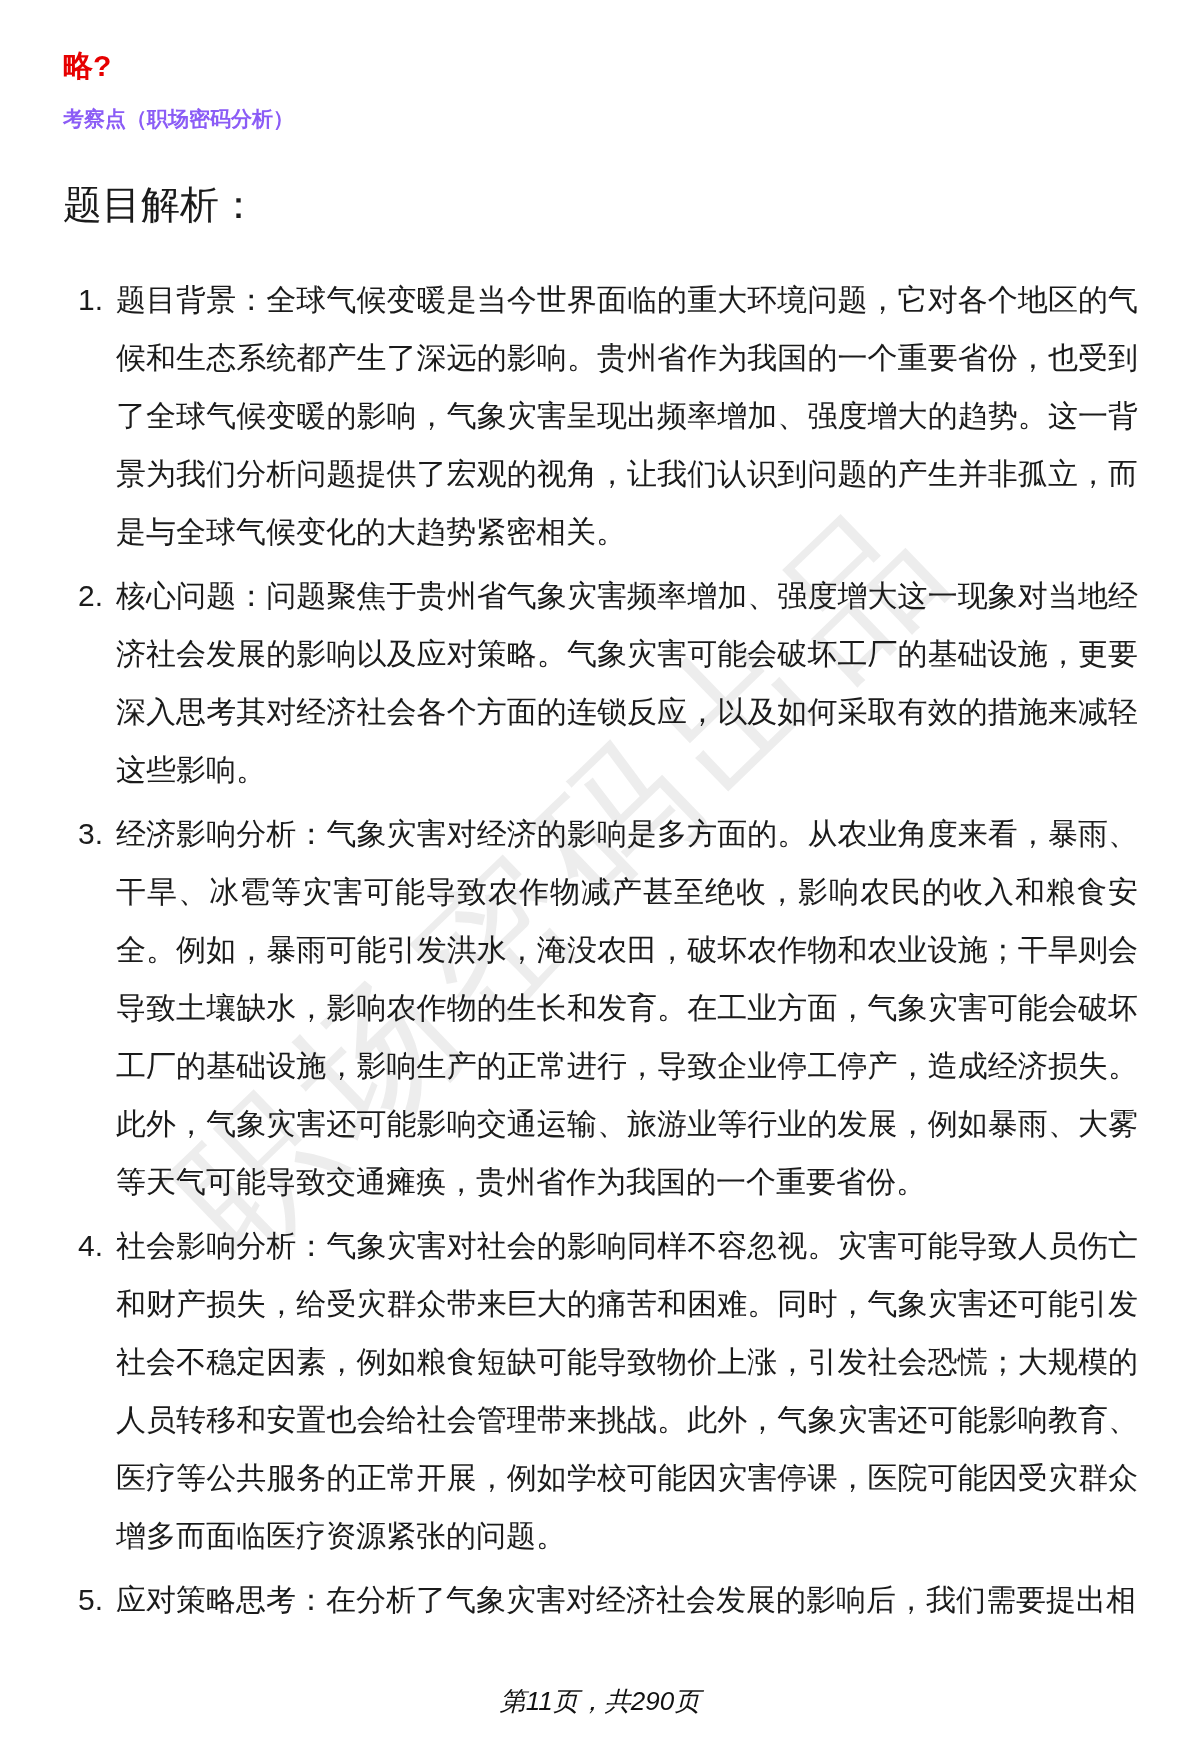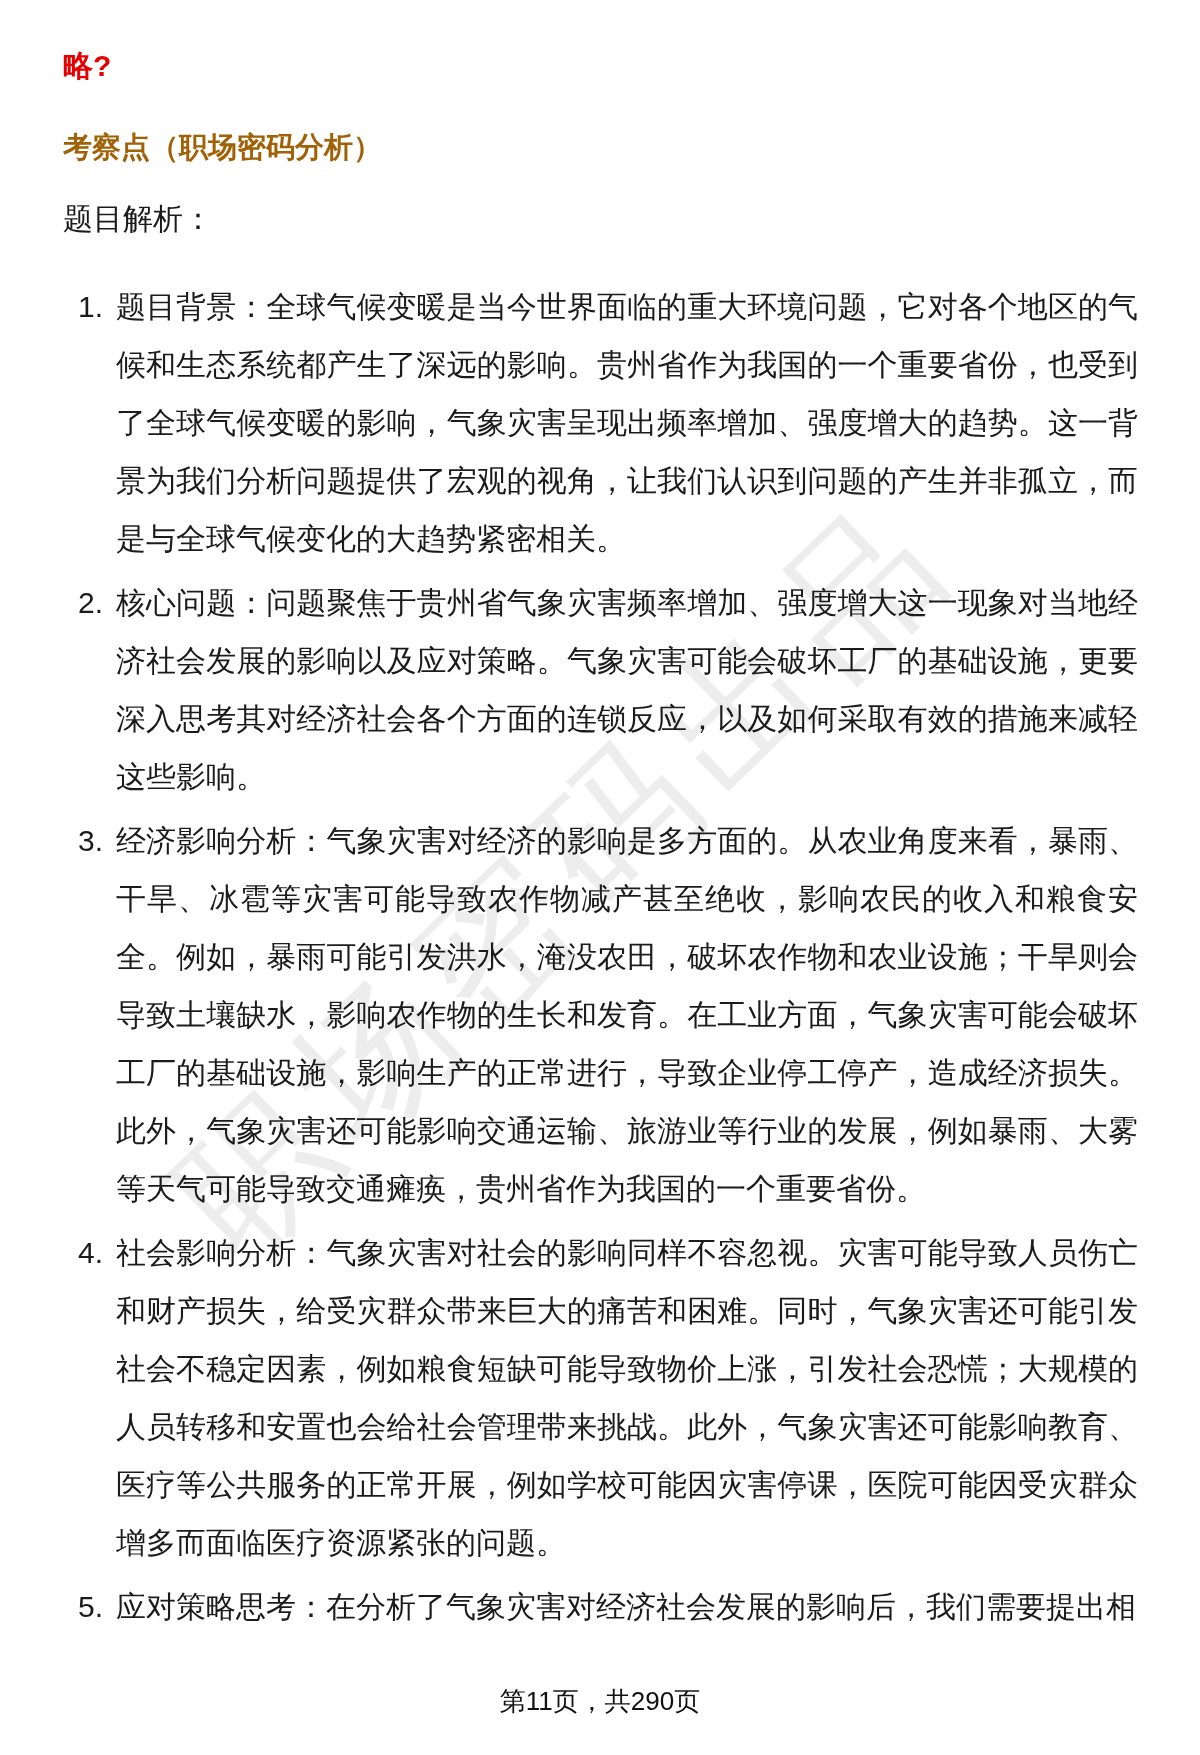--- a/index.html
+++ b/index.html
@@ -29,29 +29,29 @@
     z-index:1;
     padding:46px 62px 0 63px;
   }
   .h-top {
     color:#e60000;
     font-size:30px;
     font-weight:700;
     line-height:1.3;
   }
   .h-section {
-    color:#a16207;
-    font-size:29px;
+    color:#8b5cf6;
+    font-size:21px;
     font-weight:700;
-    margin-top:44px;
+    margin-top:20px;
     line-height:1.3;
   }
   .intro {
-    font-size:30px;
-    margin-top:32px;
+    font-size:39px;
+    margin-top:48px;
     line-height:1.3;
   }
   .analysis-list {
     list-style:none;
     margin-top:40px;
   }
   .analysis-list li {
     display:flex;
     align-items:flex-start;
   }
@@ -73,20 +73,21 @@
   }
   .footer {
     position:absolute;
     left:0;
     bottom:36px;
     width:100%;
     text-align:center;
     font-size:26px;
     color:#111111;
     z-index:1;
+    font-style:italic;
   }
 </style>
 </head>
 <body>
 
 <div class="watermark">职场密码出品</div>
 
 <div class="content">
   <h2 class="h-top">略?</h2>
   <h2 class="h-section">考察点（职场密码分析）</h2>

